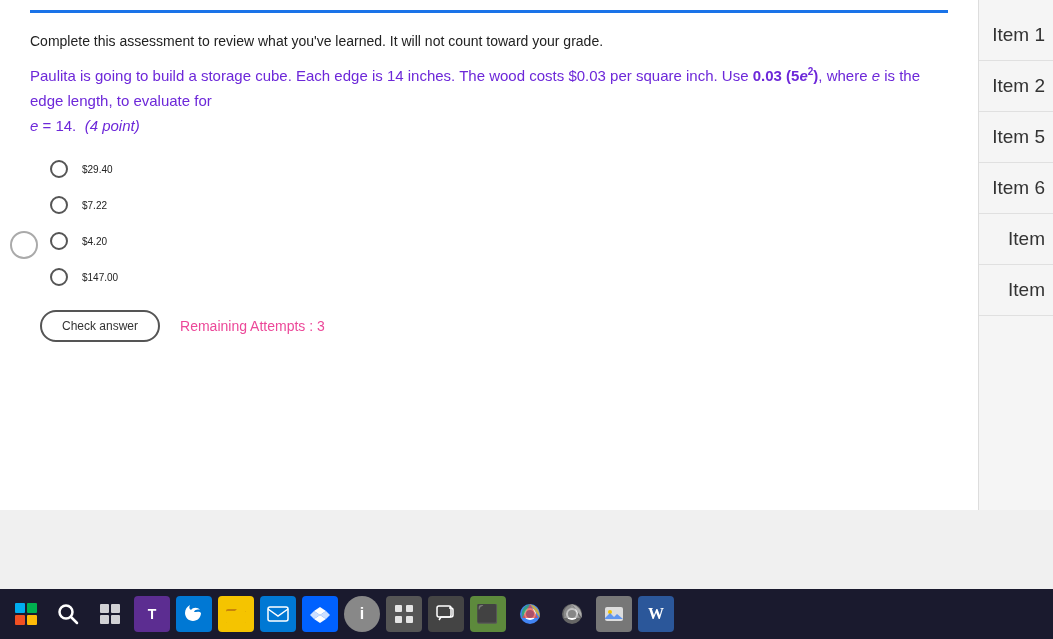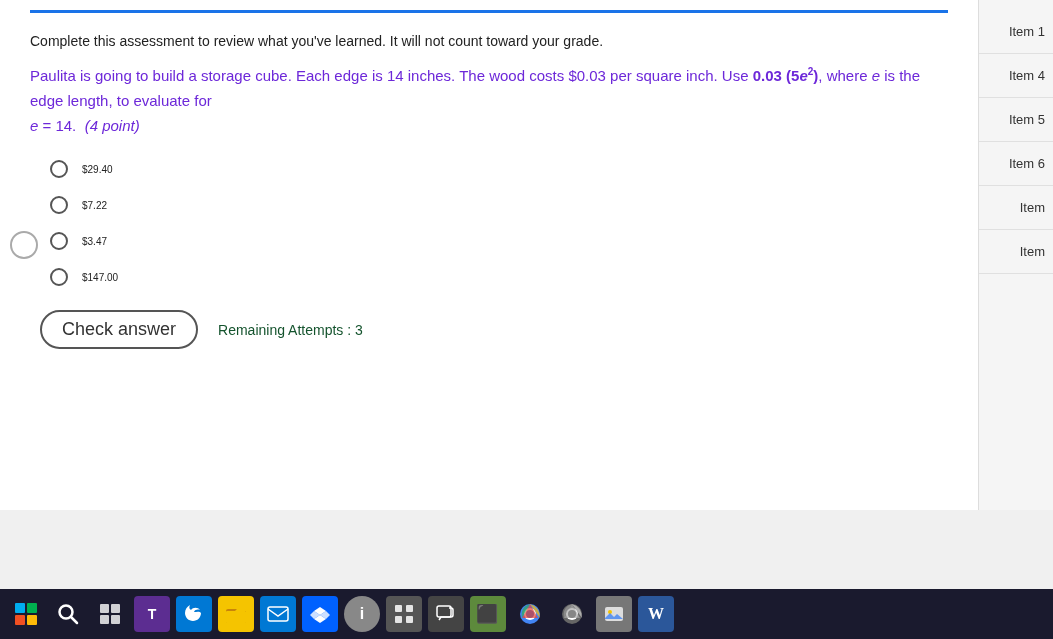--- a/index.html
+++ b/index.html
@@ -79,44 +79,44 @@
       margin-top: 24px;
       margin-left: 10px;
       gap: 20px;
     }
 
     .check-answer-btn {
       border: 2px solid #555;
       border-radius: 20px;
       padding: 7px 20px;
       background: #fff;
-      font-size: 18px;
+      font-size: 12px;
       color: #333;
       cursor: pointer;
       font-family: Arial, sans-serif;
     }
 
     .remaining-text {
       font-size: 14px;
-      color: #14532d;
+      color: #ec4899;
     }
 
     
     .side-panel {
       width: 75px;
       background: #f5f5f5;
       border-left: 1px solid #ddd;
       display: flex;
       flex-direction: column;
       padding-top: 10px;
     }
 
     .side-item {
       padding: 14px 8px;
-      font-size: 13px;
+      font-size: 19px;
       color: #333;
       text-align: right;
       border-bottom: 1px solid #e0e0e0;
       cursor: pointer;
       display: flex;
       align-items: center;
       justify-content: flex-end;
       position: relative;
     }
 
@@ -195,42 +195,42 @@
       <li class="option-item">
         <div class="radio-circle"></div>
         <span>$29.40</span>
       </li>
       <li class="option-item">
         <div class="radio-circle"></div>
         <span>$7.22</span>
       </li>
       <li class="option-item">
         <div class="radio-circle"></div>
-        <span>$3.47</span>
+        <span>$4.20</span>
       </li>
       <li class="option-item">
         <div class="radio-circle"></div>
         <span>$147.00</span>
       </li>
     </ul>
 
     <div class="check-answer-row">
       <button class="check-answer-btn">Check answer</button>
       <span class="remaining-text">Remaining Attempts : 3</span>
     </div>
 
     <div style="position:absolute; left: 10px; top: 48%; transform: translateY(-50%); width:28px; height:28px; border-radius:50%; border:2px solid #aaa; background:#fff;"></div>
   </div>
 
   <div class="side-panel">
     <div class="side-item">
       <span>Item 1</span>
     </div>
     <div class="side-item">
-      <span>Item 4</span>
+      <span>Item 2</span>
     </div>
     <div class="side-item">
       <span>Item 5</span>
     </div>
     <div class="side-item">
       <span>Item 6</span>
     </div>
     <div class="side-item">
       <span>Item</span>
     </div>

